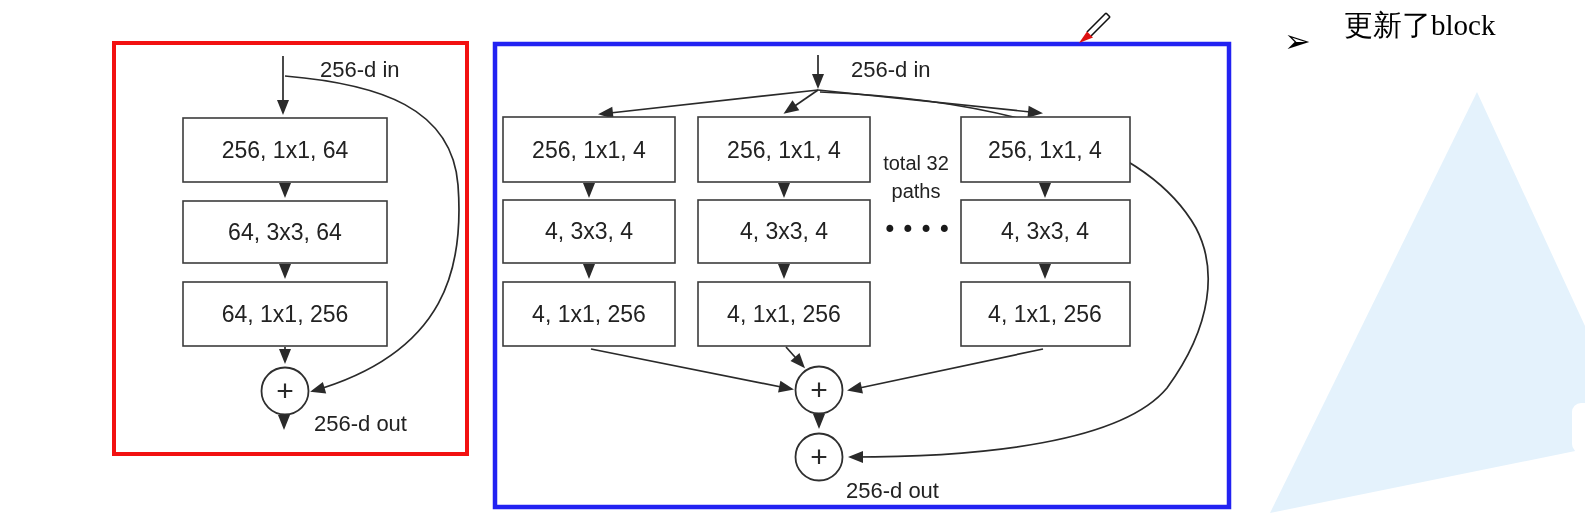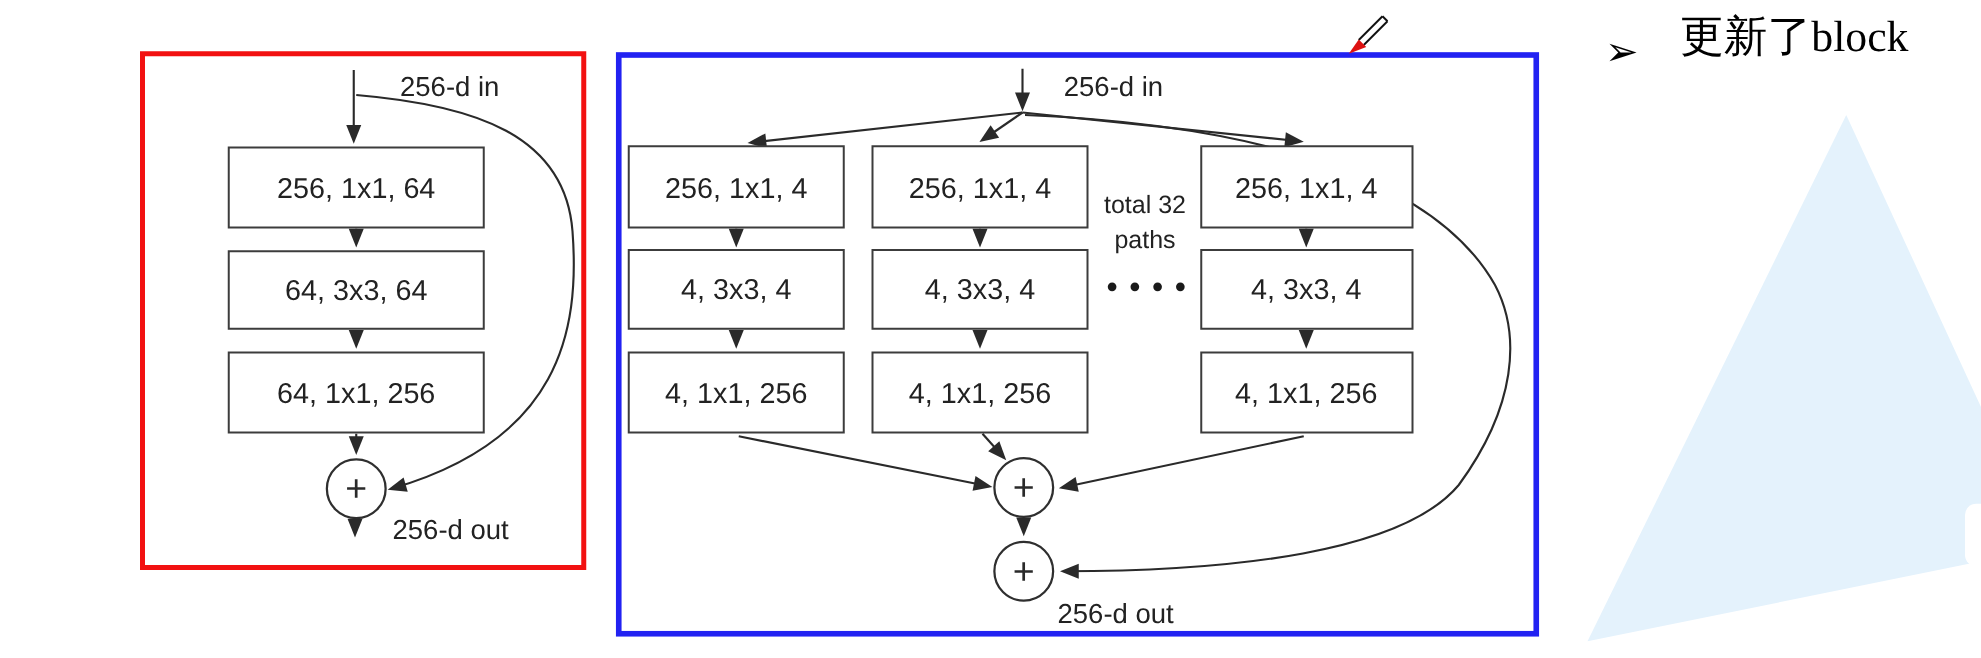--- a/index.html
+++ b/index.html
@@ -9,21 +9,21 @@
   .flow{stroke:#2a2a2a;stroke-width:1.7;fill:none;}
   .boxr{fill:#ffffff;stroke:#3c3c3c;stroke-width:1.6;}
   .lbl{fill:#222;font-size:23px;font-family:"Liberation Sans",sans-serif;text-anchor:middle;}
   .iolbl{fill:#222;font-size:22px;font-family:"Liberation Sans",sans-serif;}
   .note{fill:#222;font-size:20px;font-family:"Liberation Sans",sans-serif;text-anchor:middle;}
   .dots{fill:#1a1a1a;font-size:24px;letter-spacing:4px;text-anchor:middle;font-family:"DejaVu Sans",sans-serif;}
   .plus{fill:#2a2a2a;font-size:30px;text-anchor:middle;font-family:"Liberation Sans",sans-serif;}
   .sumc{fill:#ffffff;stroke:#2f2f2f;stroke-width:1.8;}
   #note-line{position:absolute;left:1284px;top:0;color:#000;white-space:nowrap;}
   #note-marker{position:absolute;left:0;top:22px;font-size:32px;font-family:"DejaVu Sans",sans-serif;}
-  #note-text{position:absolute;left:60px;top:6px;font-size:35px;
+  #note-text{position:absolute;left:60px;top:6px;font-size:29px;
              font-family:"Liberation Serif","DejaVu Serif",serif;}
 </style>
 </head>
 <body>
 
 <div id="stage">
   <svg width="1585" height="526" viewBox="0 0 1585 526">
     <defs>
       <marker id="ah" markerUnits="userSpaceOnUse" markerWidth="17" markerHeight="15" refX="13" refY="7" orient="auto">
         <path d="M1,1 L16,7 L1,13 z" fill="#2a2a2a"></path>

